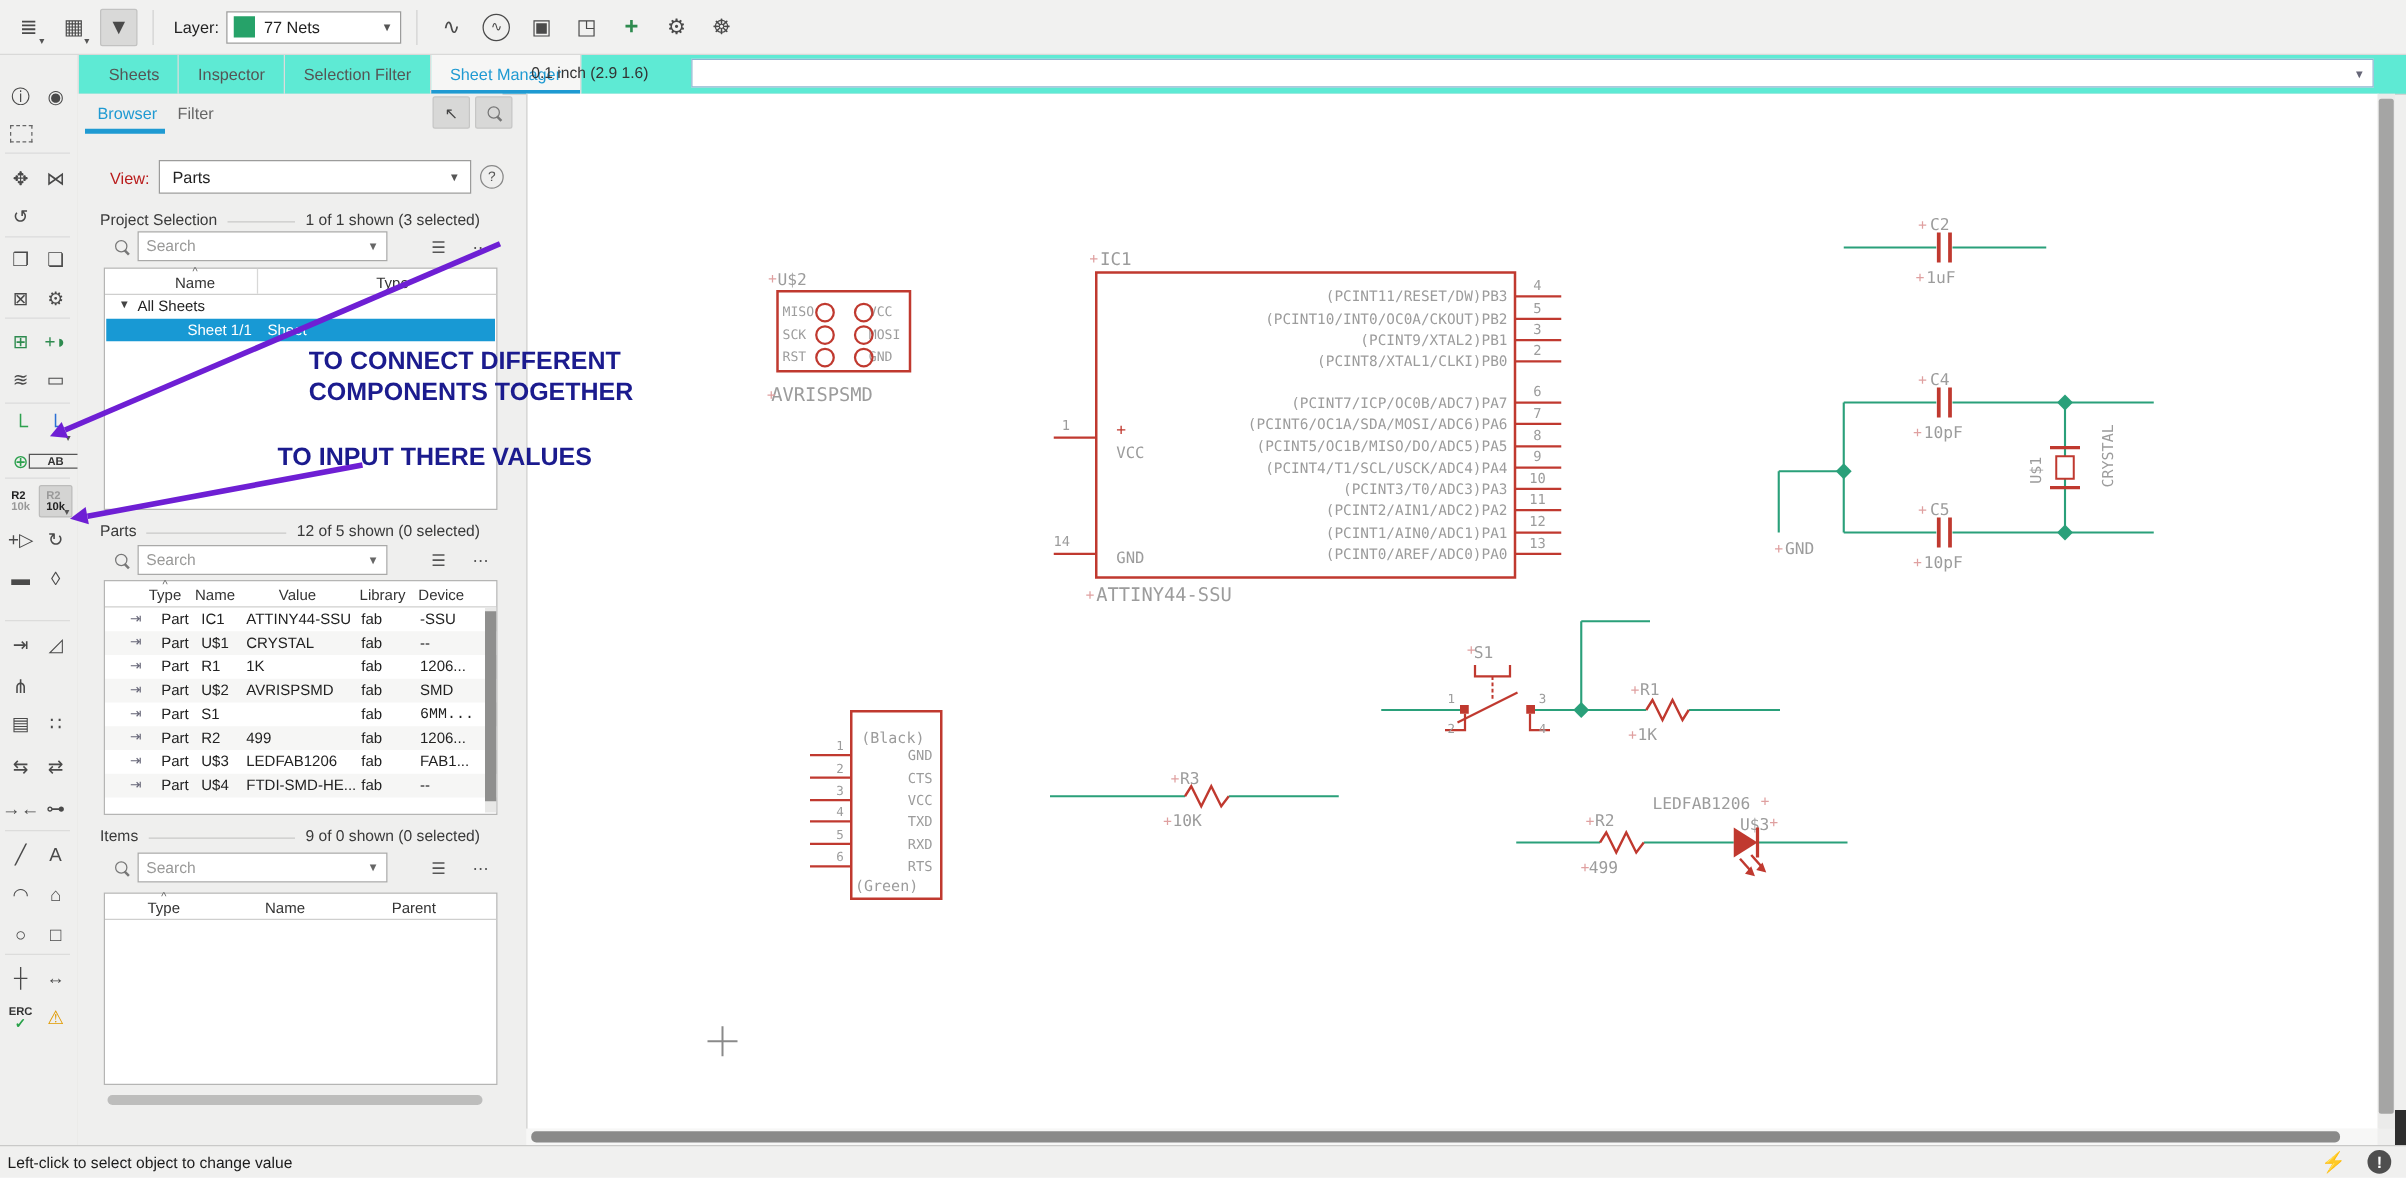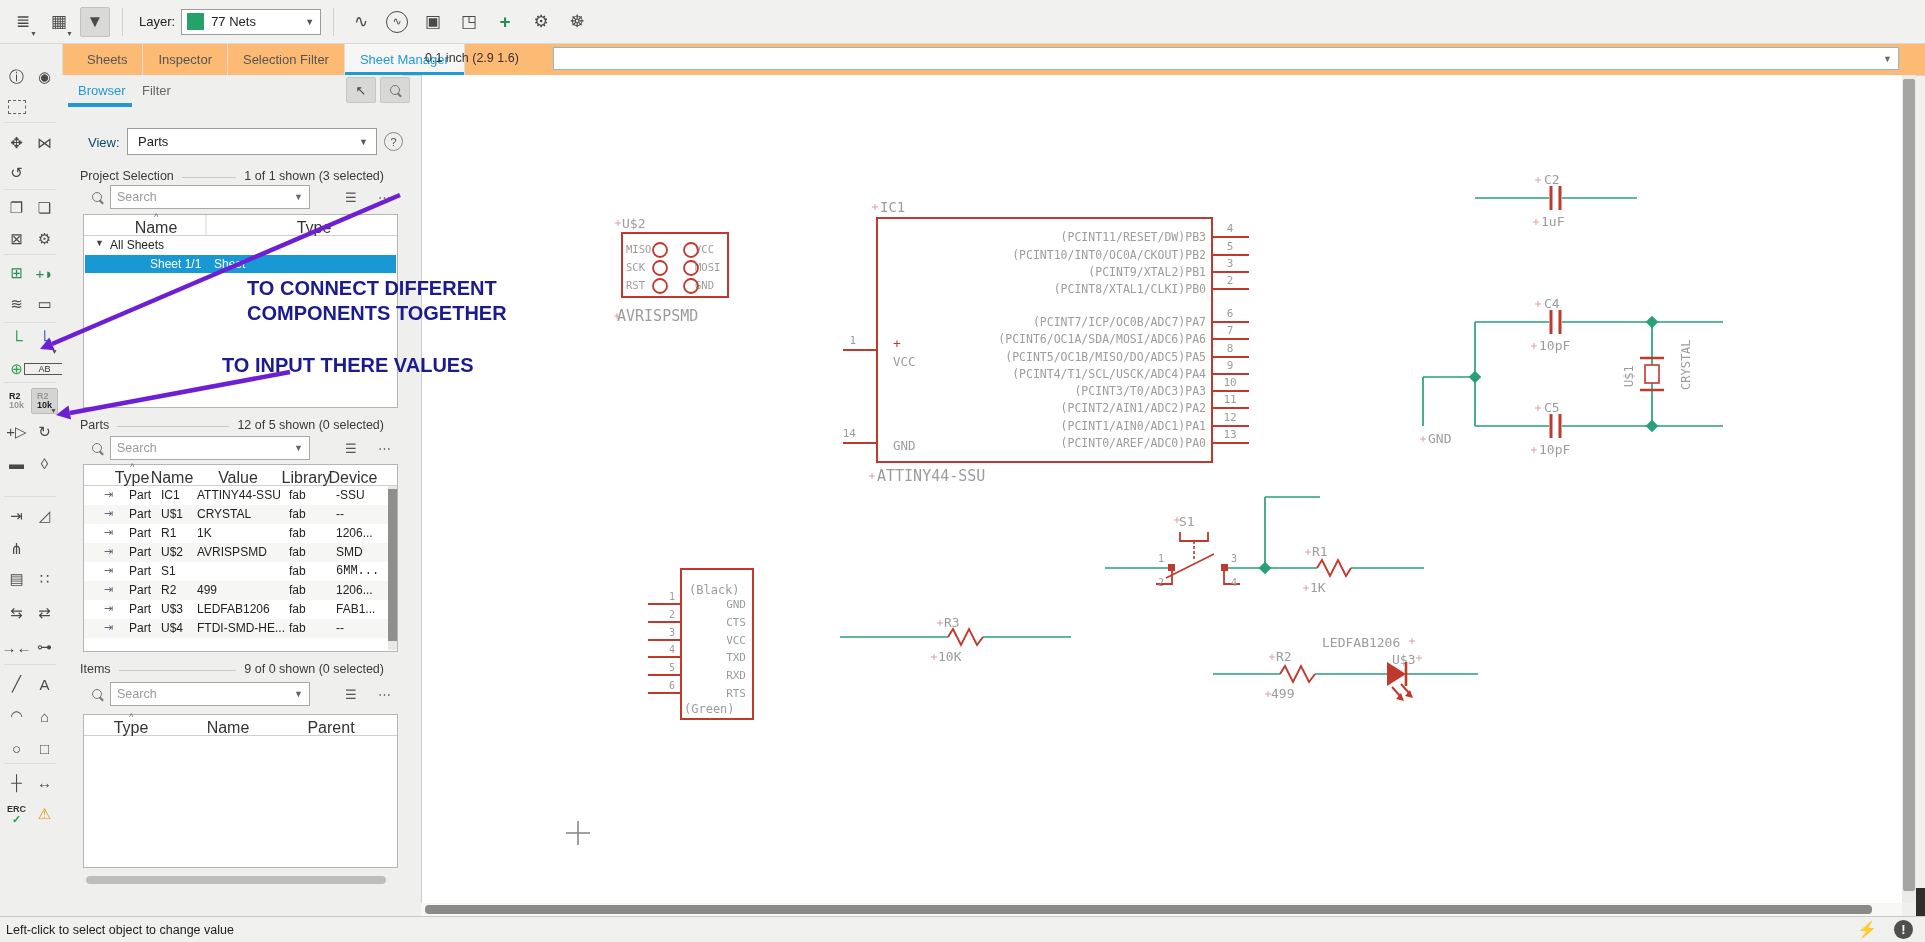--- a/index.html
+++ b/index.html
@@ -16,74 +16,74 @@
   .tbtn.pressed{background:#d9d9d8;border:1px solid #c2c2c1;box-sizing:border-box}
   .tbtn .tcaret{position:absolute;right:1px;bottom:0;font-size:7px;color:#555}
   .tbtn.ring span{border:1.5px solid #4a4a4a;border-radius:50%;width:20px;height:20px;
         display:flex;align-items:center;justify-content:center;font-size:11px}
   #layer-label{font-size:13px;color:#222;margin-left:4px}
   #layer-combo{width:140px;height:26px;background:#fff;border:1px solid #9c9c9b;display:flex;
         align-items:center;gap:7px;padding-left:5px;box-sizing:border-box;font-size:13px}
   #layer-swatch{width:17px;height:17px;display:inline-block}
   #layer-combo .caret{margin-left:auto;margin-right:6px;color:#555;font-size:9px}
   
-  #tabband{position:absolute;left:62px;top:44px;width:1863px;height:31px;background:#fdba74;
+  #tabband{position:absolute;left:62px;top:44px;width:1863px;height:31px;background:#5eead4;
            border-bottom:1px solid #d2d2d1}
   #tabs{position:absolute;left:10px;top:0;height:31px;display:flex}
   .tab{height:31px;display:flex;align-items:center;padding:0 15px;font-size:13px;color:#555;
        border-right:1px solid #dcdcdb;position:relative;cursor:default}
   .tab.active{background:#f6f6f5;color:#1f9ad2}
   .tab.active::after{content:"";position:absolute;left:0;right:0;bottom:0;height:3px;background:#1f9ad2}
   #coord{position:absolute;left:363px;top:7px;font-size:12.5px;color:#333}
   #cmdfield{position:absolute;left:491px;top:3px;width:1344px;height:21px;background:#fff;
             border:1px solid #8fb6d0;display:flex;align-items:center;justify-content:flex-end}
   #cmdfield .caret{color:#667;font-size:9px;margin-right:6px}
   
   #iconbar{position:absolute;left:0;top:44px;width:62px;height:872px;background:#efefee;
            border-right:1px solid #dddddc}
   .licon{position:absolute;width:27px;height:26px;display:flex;align-items:center;justify-content:center;
          font-size:15px;color:#4a4a4a;border-radius:2px}
   .licon.bold{font-weight:bold;font-size:17px}
   .licon.pressed{background:#d4d4d3;border:1px solid #bcbcbb;box-sizing:border-box}
   .licon .lcaret{position:absolute;right:0;bottom:-1px;font-size:7px;color:#555}
   .licon .dashedbox{width:16px;height:12px;border:1px dashed #666}
-  .licon .ab{font-size:9px;font-weight:normal;border:1px solid #555;padding:0 14px;color:#333}
+  .licon .ab{font-size:9px;font-weight:bold;border:1px solid #555;padding:0 14px;color:#333}
   .licon .stk{display:flex;flex-direction:column;line-height:9px;font-size:9px;font-weight:bold;text-align:left}
   .licon .erc{display:flex;flex-direction:column;line-height:9px;font-size:9px;font-weight:bold;color:#333;align-items:center}
   .licon .erc b{color:#27a148;font-size:11px;line-height:10px}
   .lsep{position:absolute;left:4px;width:52px;height:1px;background:#dcdcdb}
   
   #panel{position:absolute;left:62px;top:75px;width:340px;height:841px;background:#efefee;font-size:12.5px}
   .subtab{position:absolute;top:8px;font-size:13px;color:#666}
   .subtab.active{color:#1f9ad2}
   #subtab-bar{position:absolute;left:6px;top:28px;width:64px;height:4px;background:#1f9ad2}
   .dmbtn{position:absolute;top:2px;width:30px;height:26px;background:#d8d8d7;border:1px solid #c6c6c5;
          box-sizing:border-box;display:flex;align-items:center;justify-content:center;font-size:13px;color:#444;border-radius:2px}
   .mag{width:8px;height:8px;border:1.6px solid #777;border-radius:50%;position:relative;display:inline-block}
   .mag::after{content:"";position:absolute;width:5px;height:1.6px;background:#777;left:6px;top:8px;transform:rotate(45deg)}
-  #view-label{position:absolute;left:26px;top:60px;font-size:13px;color:#0c4a6e}
+  #view-label{position:absolute;left:26px;top:60px;font-size:13px;color:#b91c1c}
   #view-combo{position:absolute;left:65px;top:53px;width:250px;height:27px;background:#fff;
               border:1px solid #9c9c9b;box-sizing:border-box;display:flex;align-items:center;padding-left:10px;font-size:13px}
   #view-combo .caret{margin-left:auto;margin-right:8px;color:#555;font-size:9px}
   #help-circle{position:absolute;left:322px;top:57px;width:17px;height:17px;border:1px solid #888;
                border-radius:50%;display:flex;align-items:center;justify-content:center;font-size:11px;color:#555}
   .sect-h{position:absolute;left:18px;right:18px;height:18px;display:flex;align-items:center;gap:8px;color:#3a3a3a}
   .sect-h .line{flex:1;border-top:1px solid #c9c9c8;margin-top:2px}
   .srow{position:absolute;left:0;width:340px;height:26px}
   .srow .sic{position:absolute;left:30px;top:7px}
   .srow .sbox{position:absolute;left:48px;top:0;width:200px;height:24px;background:#fff;border:1px solid #a9a9a8;
               box-sizing:border-box;display:flex;align-items:center}
   .srow input{border:none;outline:none;flex:1;font-size:12.5px;padding-left:6px;color:#333;background:transparent;font-family:"Liberation Sans",sans-serif}
   .srow input::placeholder{color:#9a9a99}
   .srow .sbox .caret{color:#666;font-size:9px;margin-right:6px}
   .srow .hamb{position:absolute;left:283px;top:5px;font-size:13px;color:#555;letter-spacing:1px}
   .srow .dots{position:absolute;left:316px;top:5px;font-size:13px;color:#555;letter-spacing:1px}
   .tbl{position:absolute;left:21px;width:315px;background:#fff;border:1px solid #b5b5b4;box-sizing:border-box}
   .thead{position:relative;height:20px;border-bottom:1px solid #cfcfce;color:#333}
-  .thead span{position:absolute;top:4px;transform:translateX(-50%);font-size:16px}
+  .thead span{position:absolute;top:4px;transform:translateX(-50%);font-size:12px}
   .thead .sortm{position:absolute;top:-3px;transform:translateX(-50%);font-size:9px;color:#666}
   .trow{position:relative;height:19px;font-size:12px;color:#222}
   .trow span{position:absolute;top:2px;white-space:nowrap}
   .trow.alt{background:#f6f6f5}
   .trow .pic{color:#667;font-size:11px}
   #tree-sel{position:absolute;left:1px;right:1px;height:18px;background:#1899d4;color:#fff}
   #tree-sel span{position:absolute;top:2px}
   #parts-vtrack{position:absolute;left:304px;top:21px;width:9px;bottom:1px;background:#e8e8e7}
   #parts-vthumb{position:absolute;left:0;top:3px;width:9px;height:152px;background:#8f8f8e}
   #panel-hscroll{position:absolute;left:24px;top:801px;width:300px;height:8px;background:#bdbdbc;border-radius:4px}

